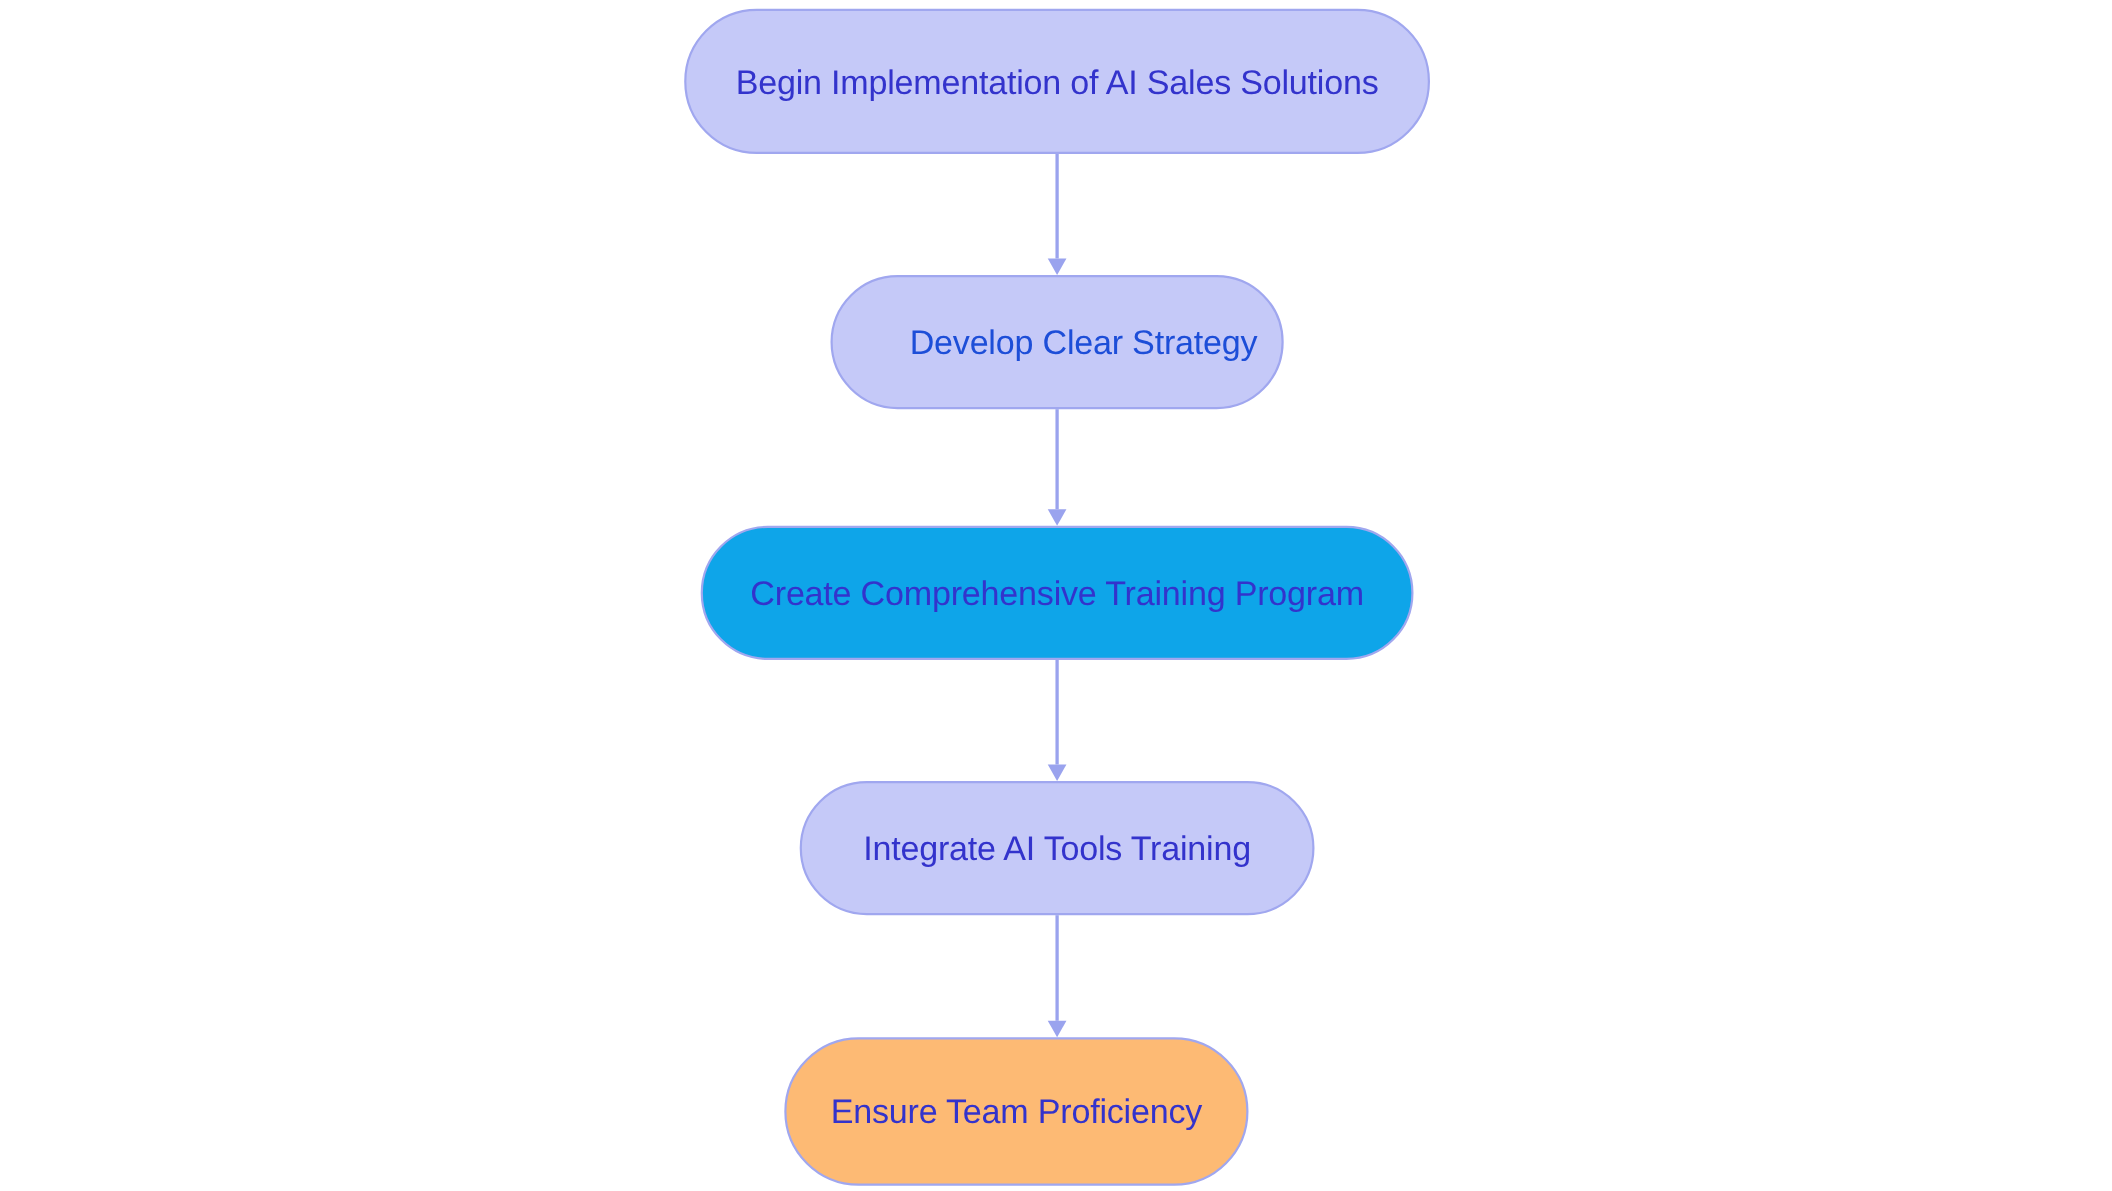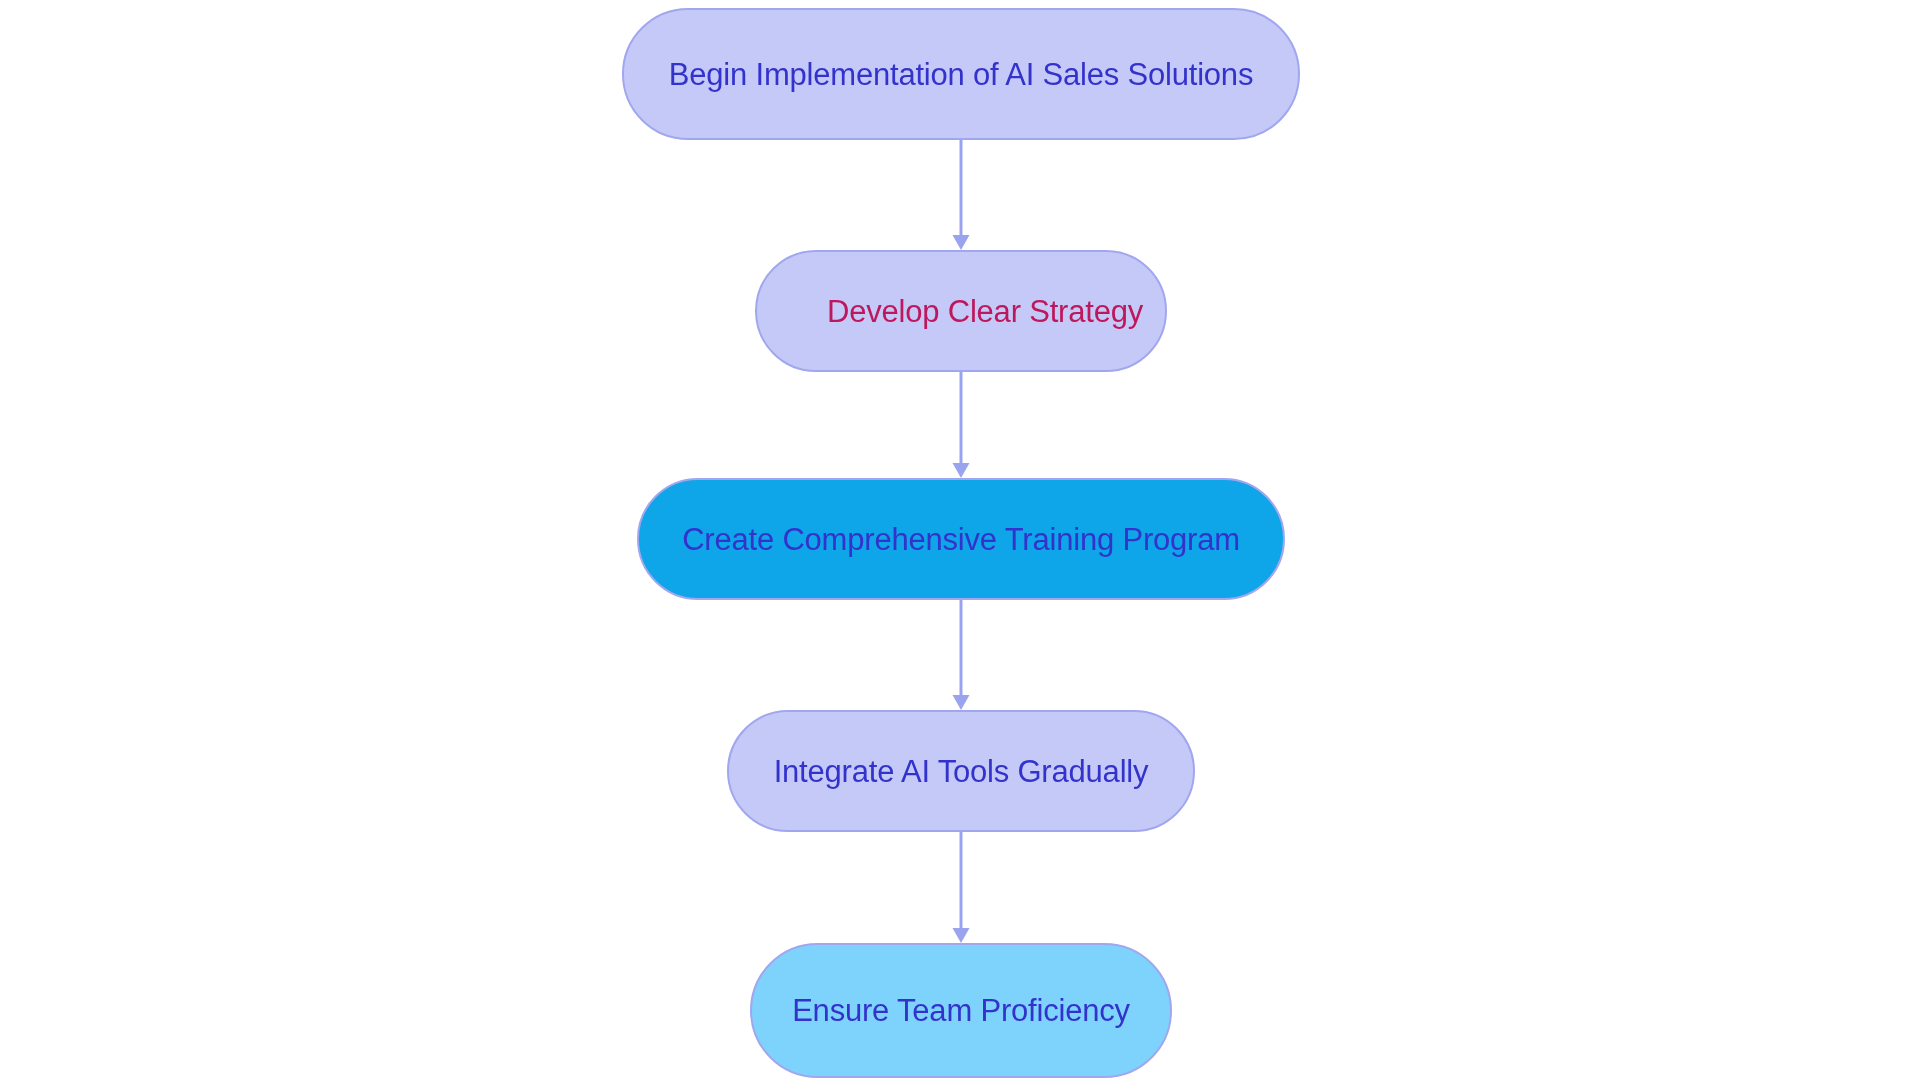--- a/index.html
+++ b/index.html
@@ -69,43 +69,43 @@
   <div class="node" style="left: 961px; top: 8px; width: 678px; height: 132px; background: rgb(197, 201, 248); border-color: rgb(160, 167, 239);">
     <span class="node-label" style="color: rgb(51, 51, 204);">Begin Implementation of AI Sales Solutions</span>
   </div>
 
   <svg class="connector" xmlns="http://www.w3.org/2000/svg" width="40" height="110" viewBox="0 0 40 110" style="left: 961px; top: 140px;">
     <line class="connector-line" x1="20" y1="0" x2="20" y2="95" stroke="#9aa3ee"></line>
     <polygon class="connector-head" points="11.5,95 28.5,95 20,110" fill="#9aa3ee"></polygon>
   </svg>
 
   <div class="node" style="left: 961px; top: 250px; width: 412px; height: 122px; background: rgb(197, 201, 248); border-color: rgb(160, 167, 239);">
-    <span class="node-label" style="color: #be185d; margin-left: 48px;">Develop Clear Strategy</span>
+    <span class="node-label" style="color: #1d4ed8; margin-left: 48px;">Develop Clear Strategy</span>
   </div>
 
   <svg class="connector" xmlns="http://www.w3.org/2000/svg" width="40" height="106" viewBox="0 0 40 106" style="left: 961px; top: 372px;">
     <line class="connector-line" x1="20" y1="0" x2="20" y2="91" stroke="#9aa3ee"></line>
     <polygon class="connector-head" points="11.5,91 28.5,91 20,106" fill="#9aa3ee"></polygon>
   </svg>
 
   <div class="node" style="left: 961px; top: 478px; width: 648px; height: 122px; background: #0ea5e9; border-color: rgb(160, 167, 239);">
     <span class="node-label" style="color: rgb(51, 51, 204);">Create Comprehensive Training Program</span>
   </div>
 
   <svg class="connector" xmlns="http://www.w3.org/2000/svg" width="40" height="110" viewBox="0 0 40 110" style="left: 961px; top: 600px;">
     <line class="connector-line" x1="20" y1="0" x2="20" y2="95" stroke="#9aa3ee"></line>
     <polygon class="connector-head" points="11.5,95 28.5,95 20,110" fill="#9aa3ee"></polygon>
   </svg>
 
   <div class="node" style="left: 961px; top: 710px; width: 468px; height: 122px; background: rgb(197, 201, 248); border-color: rgb(160, 167, 239);">
-    <span class="node-label" style="color: rgb(51, 51, 204);">Integrate AI Tools Gradually</span>
+    <span class="node-label" style="color: rgb(51, 51, 204);">Integrate AI Tools Training</span>
   </div>
 
   <svg class="connector" xmlns="http://www.w3.org/2000/svg" width="40" height="111" viewBox="0 0 40 111" style="left: 961px; top: 832px;">
     <line class="connector-line" x1="20" y1="0" x2="20" y2="96" stroke="#9aa3ee"></line>
     <polygon class="connector-head" points="11.5,96 28.5,96 20,111" fill="#9aa3ee"></polygon>
   </svg>
 
-  <div class="node" style="left: 961px; top: 943px; width: 422px; height: 135px; background: #7dd3fc; border-color: rgb(160, 167, 239);">
+  <div class="node" style="left: 924px; top: 943px; width: 422px; height: 135px; background: #fdba74; border-color: rgb(160, 167, 239);">
     <span class="node-label" style="color: rgb(51, 51, 204);">Ensure Team Proficiency</span>
   </div>
 
 </div>
 
 </body></html>

